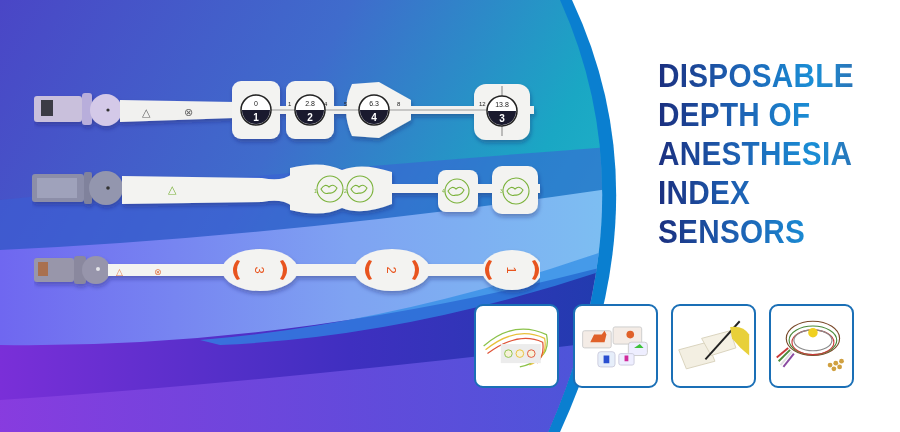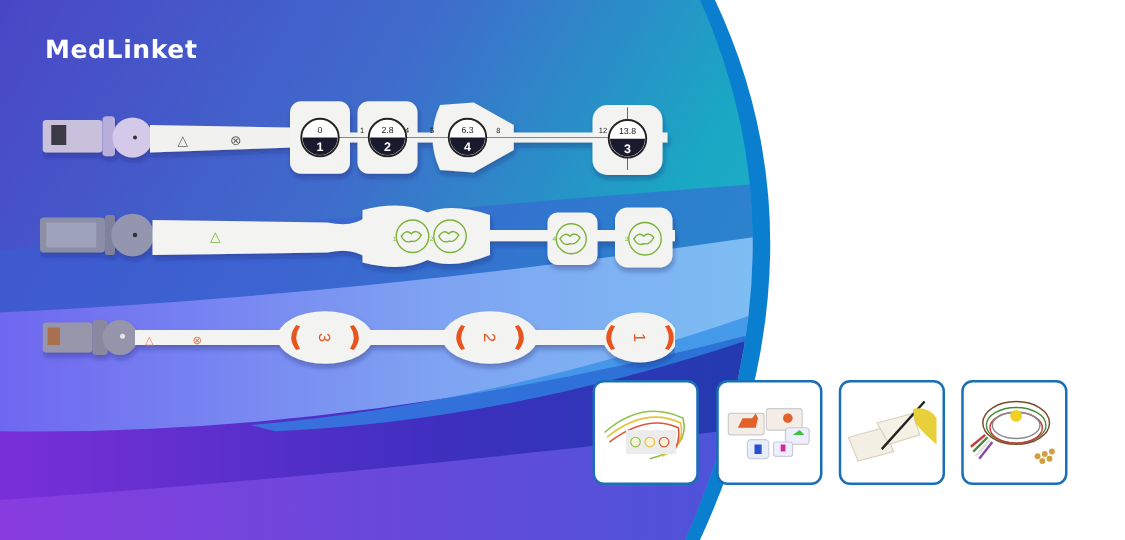--- a/index.html
+++ b/index.html
@@ -71,21 +71,20 @@
       <rect x="0" y="0" width="700" height="432" fill="url(#gMain)"></rect>
 
       <path d="M0,200 Q300,170 700,140 L700,432 L0,432 Z" fill="#3b5fd6" opacity="0.55"></path>
       <path d="M0,250 Q320,235 700,175 L700,432 L0,432 Z" fill="url(#gLower)"></path>
       <path d="M0,345 Q330,350 700,240 L700,432 L0,432 Z" fill="url(#gDeep)"></path>
       <path d="M200,340 Q440,320 700,215 L700,235 Q450,335 220,345 Z" fill="#2d8be6" opacity="0.7"></path>
       <path d="M0,400 Q300,380 700,330 L700,432 L0,432 Z" fill="url(#gBottom)" opacity="0.85"></path>
     </g>
   </svg>
 
-  <div class="logo">MedLinket</div>
 
   <div class="sensor" style="left:34px; top:78px;">
     <svg width="510" height="70" viewBox="0 0 510 70">
       <defs>
         <filter id="sh1" x="-5%" y="-20%" width="110%" height="150%">
           <feDropShadow dx="1" dy="3" stdDeviation="2" flood-color="#1a2060" flood-opacity="0.35"></feDropShadow>
         </filter>
       </defs>
       <g filter="url(#sh1)">
 
@@ -211,20 +210,27 @@
         <path d="M381,16 q8,10 0,20 l-3,-1 q6,-9 0,-18 z"></path>
         <path d="M455,16 q-8,10 0,20 l3,-1 q-6,-9 0,-18 z"></path>
         <path d="M501,16 q8,10 0,20 l-3,-1 q6,-9 0,-18 z"></path>
       </g>
       <text x="226" y="31" font-size="13" text-anchor="middle" fill="#e8541e" transform="rotate(90 226 26)">3</text>
       <text x="358" y="31" font-size="13" text-anchor="middle" fill="#e8541e" transform="rotate(90 358 26)">2</text>
       <text x="478" y="31" font-size="13" text-anchor="middle" fill="#e8541e" transform="rotate(90 478 26)">1</text>
     </svg>
   </div>
 
+  <div class="headline">
+    <span class="headline-line">DISPOSABLE</span>
+    <span class="headline-line">DEPTH OF</span>
+    <span class="headline-line">ANESTHESIA</span>
+    <span class="headline-line">INDEX</span>
+    <span class="headline-line">SENSORS</span>
+  </div>
 
   <div class="thumbs">
     <div class="thumb" style="left:0;" title="ECG electrode lead wires">
       <svg viewBox="0 0 85 84">
         <path d="M8,42 Q40,14 74,30 Q80,56 46,64" fill="none" stroke="#8cc24a" stroke-width="1.3"></path>
         <path d="M10,46 Q42,20 72,34 Q76,54 56,62" fill="none" stroke="#e8c03a" stroke-width="1.3"></path>
         <path d="M12,50 Q44,26 70,38 Q72,52 64,60" fill="none" stroke="#e0553a" stroke-width="1.3"></path>
         <rect x="26" y="40" width="42" height="20" fill="#ececec"></rect>
         <circle cx="34" cy="50" r="4" fill="#f7f2d8" stroke="#8cc24a"></circle>
         <circle cx="46" cy="50" r="4" fill="#f7f2d8" stroke="#e8c03a"></circle>

